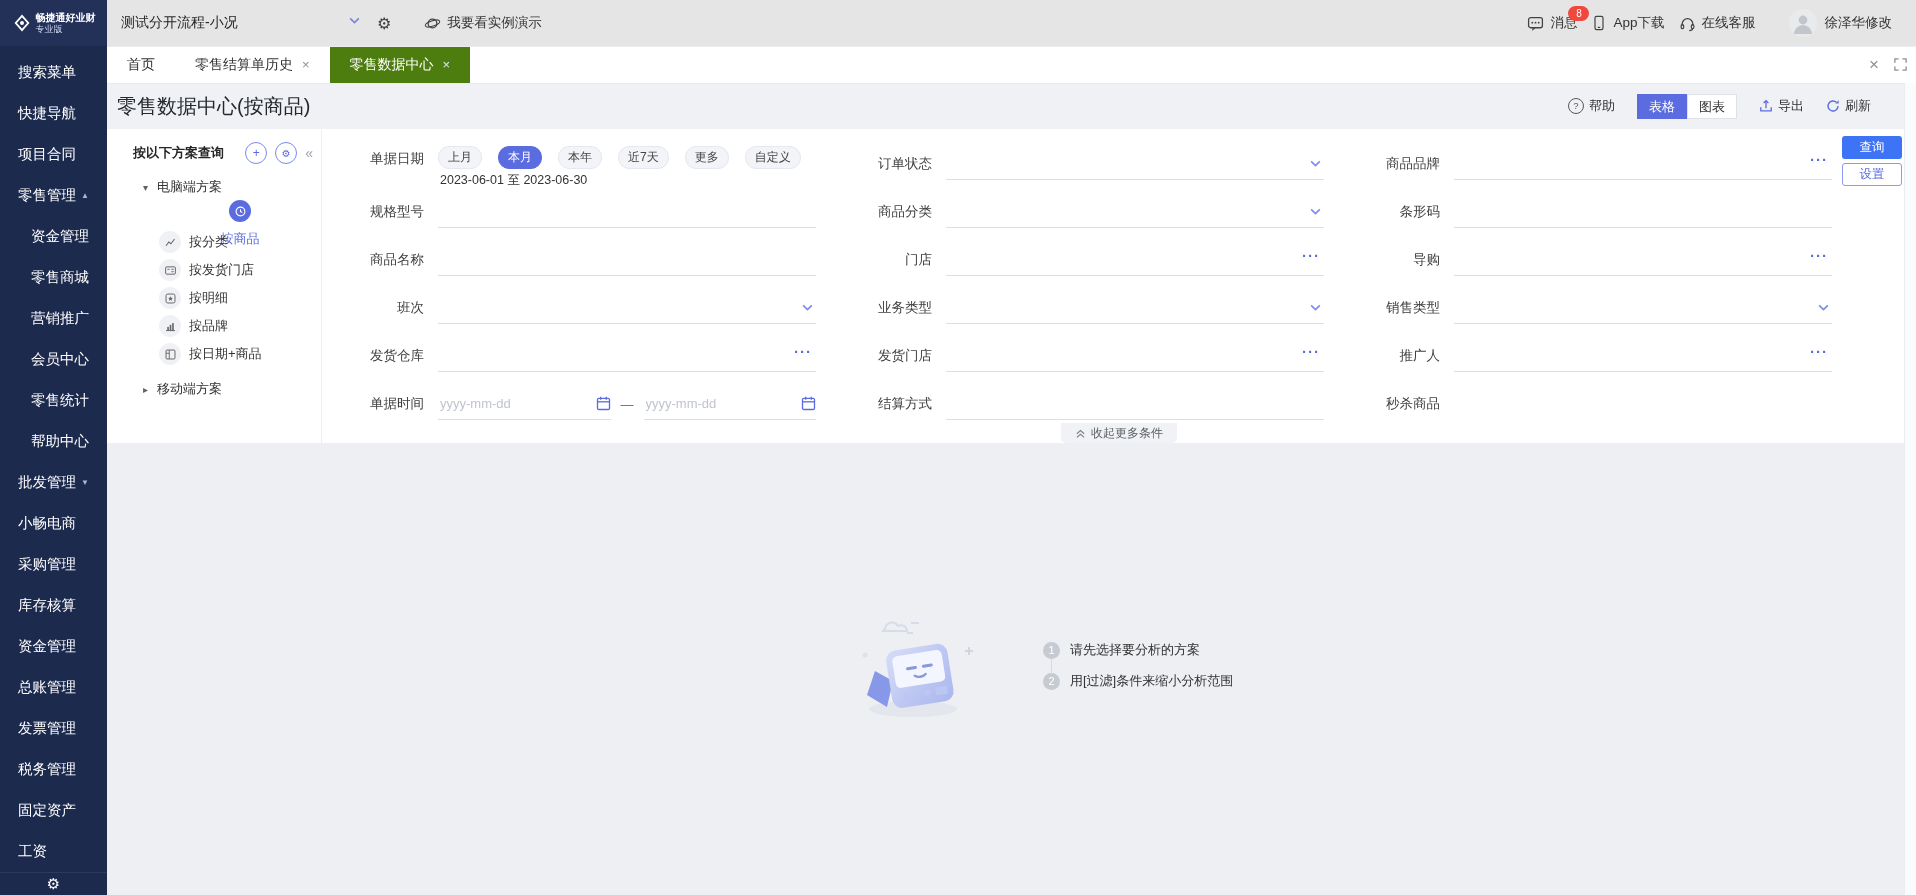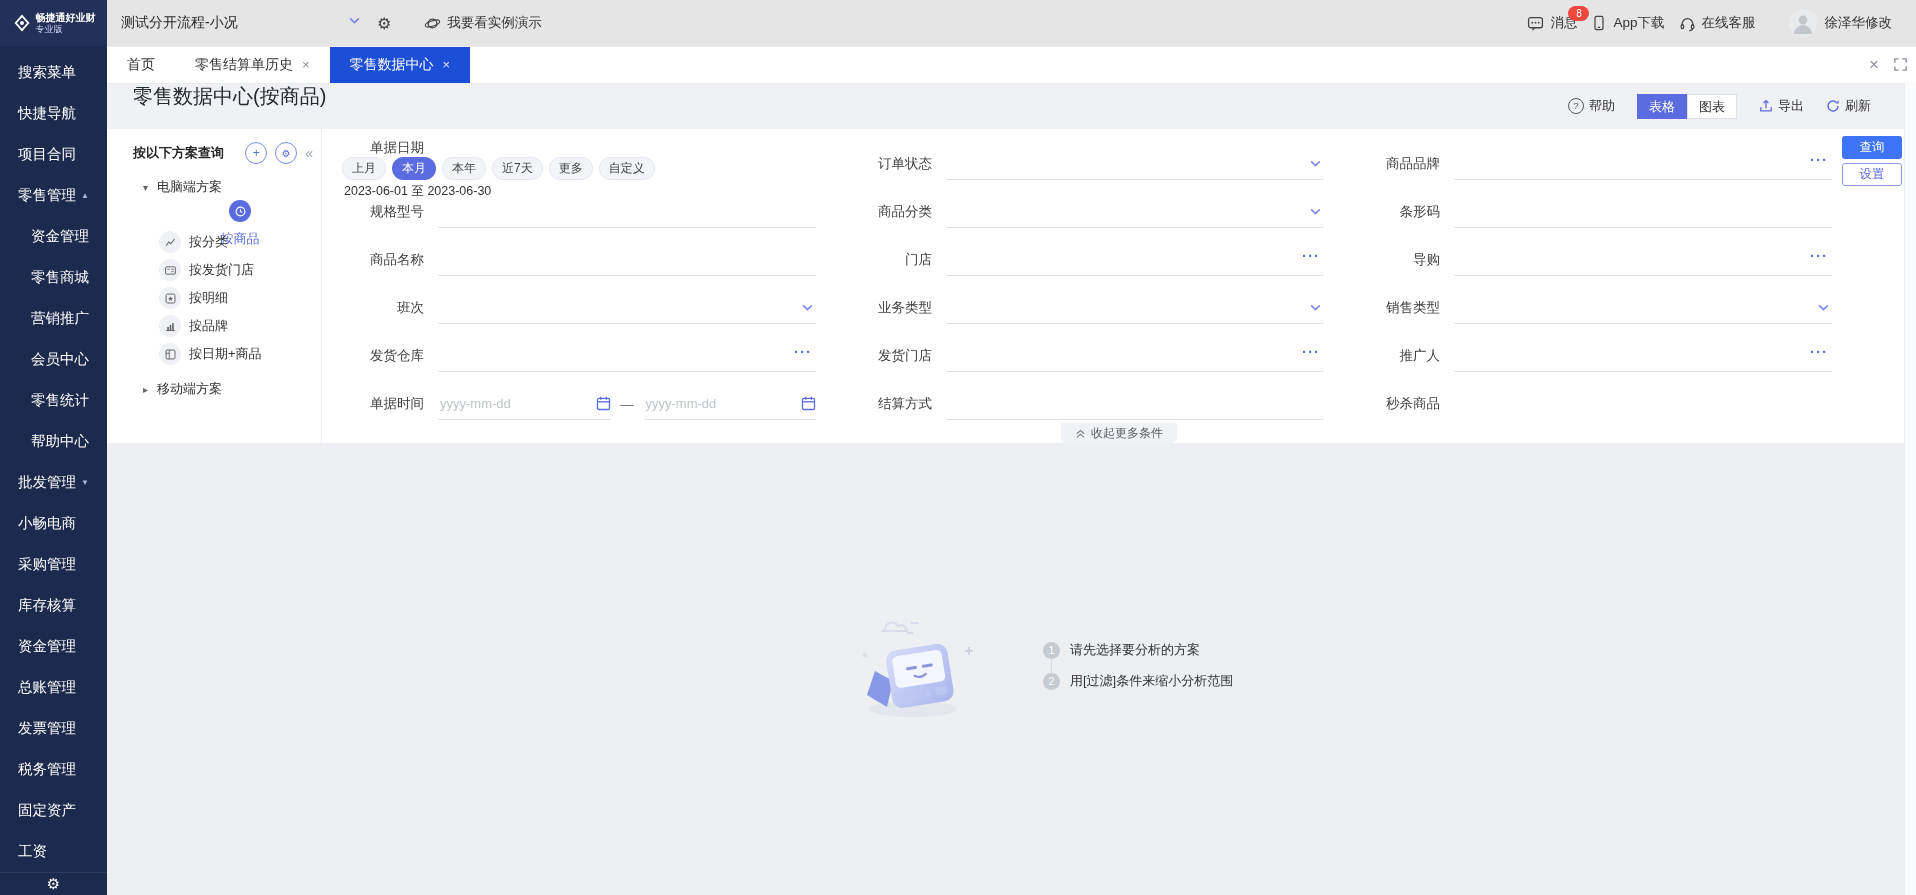--- a/index.html
+++ b/index.html
@@ -29,26 +29,26 @@
   .sidebar{position:absolute;top:46px;left:0;bottom:0;width:107px;background:#1c2a4e;z-index:3;display:flex;flex-direction:column;}
   .side-items{padding-top:6px;flex:1;}
   .side-item{height:41px;display:flex;align-items:center;padding-left:18px;color:#ffffff;font-size:14.5px;cursor:pointer;white-space:nowrap;}
   .side-item.sub{padding-left:31px;}
   .side-arrow{font-size:8px;color:#aab4dd;margin-left:5px;}
   .side-gear{height:28px;display:flex;align-items:center;justify-content:center;color:#fff;font-size:15px;border-top:1px solid rgba(255,255,255,.08);cursor:pointer;}
   
   .tabs{position:absolute;top:46px;left:107px;right:0;height:37px;background:#fff;border-bottom:1px solid #e9eaee;display:flex;align-items:stretch;z-index:2;}
   .tab{display:flex;align-items:center;padding:0 20px;font-size:14px;color:#333;cursor:pointer;gap:9px;}
   .tab .x{font-size:13px;color:#8a8f99;}
-  .tab.active{background:#1d4ed8;color:#fff;}
+  .tab.active{background:#4d7c0f;color:#fff;}
   .tab.active .x{color:#e3e7ff;}
   .tabs-right{margin-left:auto;display:flex;align-items:center;gap:14px;padding-right:8px;color:#8a8f99;}
   .tabs-right .x-close{font-size:17px;cursor:pointer;}
   
-  .titlebar{position:absolute;top:83px;left:107px;right:0;height:46px;background:#f0f1f5;display:flex;z-index:1;}
+  .titlebar{position:absolute;top:83px;left:91px;right:0;height:46px;background:#f0f1f5;display:flex;align-items:center;z-index:1;}
   .page-title{margin-left:26px;font-size:20px;font-weight:500;color:#24292f;}
   .title-actions{margin-left:auto;margin-right:45px;display:flex;align-items:center;gap:22px;font-size:13px;color:#333;}
   .ta{display:flex;align-items:center;gap:5px;cursor:pointer;}
   .help-circle{width:14px;height:14px;border:1px solid #595959;border-radius:50%;font-size:9.5px;line-height:13px;text-align:center;color:#595959;}
   .seg{display:flex;cursor:pointer;}
   .seg-btn{height:23px;line-height:23px;padding:0 11px;font-size:13px;background:#fff;border:1px solid #e0e1e6;color:#333;}
   .seg-btn.on{background:#5a6ce0;border-color:#5a6ce0;color:#fff;}
   
   .plan{position:absolute;top:129px;left:107px;width:214px;height:314px;background:#fff;border-right:1px solid #eceef2;z-index:1;}
   .plan-head{display:flex;align-items:center;padding:13px 8px 10px 26px;gap:8px;}
@@ -63,23 +63,23 @@
   .tree-item.active .ti-ico{background:#5a6ce0;}
   
   .filter{position:absolute;top:129px;left:322px;right:0;height:314px;background:#fff;z-index:1;}
   .fgrid{display:grid;grid-template-columns:1fr 1fr 1fr;column-gap:34px;grid-auto-rows:48px;align-items:center;padding:11px 84px 0 20px;}
   .cell{display:flex;align-items:center;}
   .flabel{min-width:82px;text-align:right;margin-right:14px;font-size:13.5px;color:#404040;flex:0 0 auto;white-space:nowrap;}
   .fctrl{flex:1;height:30px;border-bottom:1px solid #dcdfe6;position:relative;display:flex;align-items:center;cursor:pointer;}
   .fctrl .chev{position:absolute;right:2px;top:8px;}
   .fctrl .dots{position:absolute;right:4px;top:2px;color:#5a6ce0;font-size:15px;font-weight:bold;letter-spacing:1px;}
   .fval{font-size:13px;color:#333;padding-left:2px;}
-  .cell-date{align-items:flex-start;padding-top:6px;flex-direction:column;}
+  .cell-date{align-items:flex-start;padding-top:6px;}
   .cell-date .flabel{margin-top:4px;}
-  .pills{display:flex;gap:6px;}
+  .pills{display:flex;gap:16px;}
   .pill{font-size:12px;color:#444;background:#f3f4f8;border:1px solid #e5e8f0;border-radius:11px;padding:2px 9px;cursor:pointer;white-space:nowrap;}
   .pill.on{background:#5a6ce0;border-color:#5a6ce0;color:#fff;}
   .range-text{font-size:12.5px;color:#333;margin-top:3px;padding-left:2px;}
   .dwrap{flex:1;height:30px;border-bottom:1px solid #dcdfe6;display:flex;align-items:center;}
   .dwrap input{border:none;outline:none;width:60%;font-size:13px;color:#333;font-family:inherit;background:transparent;}
   .dwrap input::placeholder{color:#bfc4cd;}
   .dwrap .cal{margin-left:auto;cursor:pointer;}
   .dsep{margin:0 10px;color:#666;font-size:13px;}
   .btn-query{position:absolute;top:7px;right:14px;width:60px;height:23px;background:#3d73f5;color:#fff;font-size:12.5px;border:none;border-radius:3px;cursor:pointer;font-family:inherit;}
   .btn-settings{position:absolute;top:34px;right:14px;width:60px;height:23px;background:#fff;color:#5a6ce0;font-size:12.5px;border:1px solid #8e9af0;border-radius:3px;cursor:pointer;font-family:inherit;box-sizing:border-box;}

